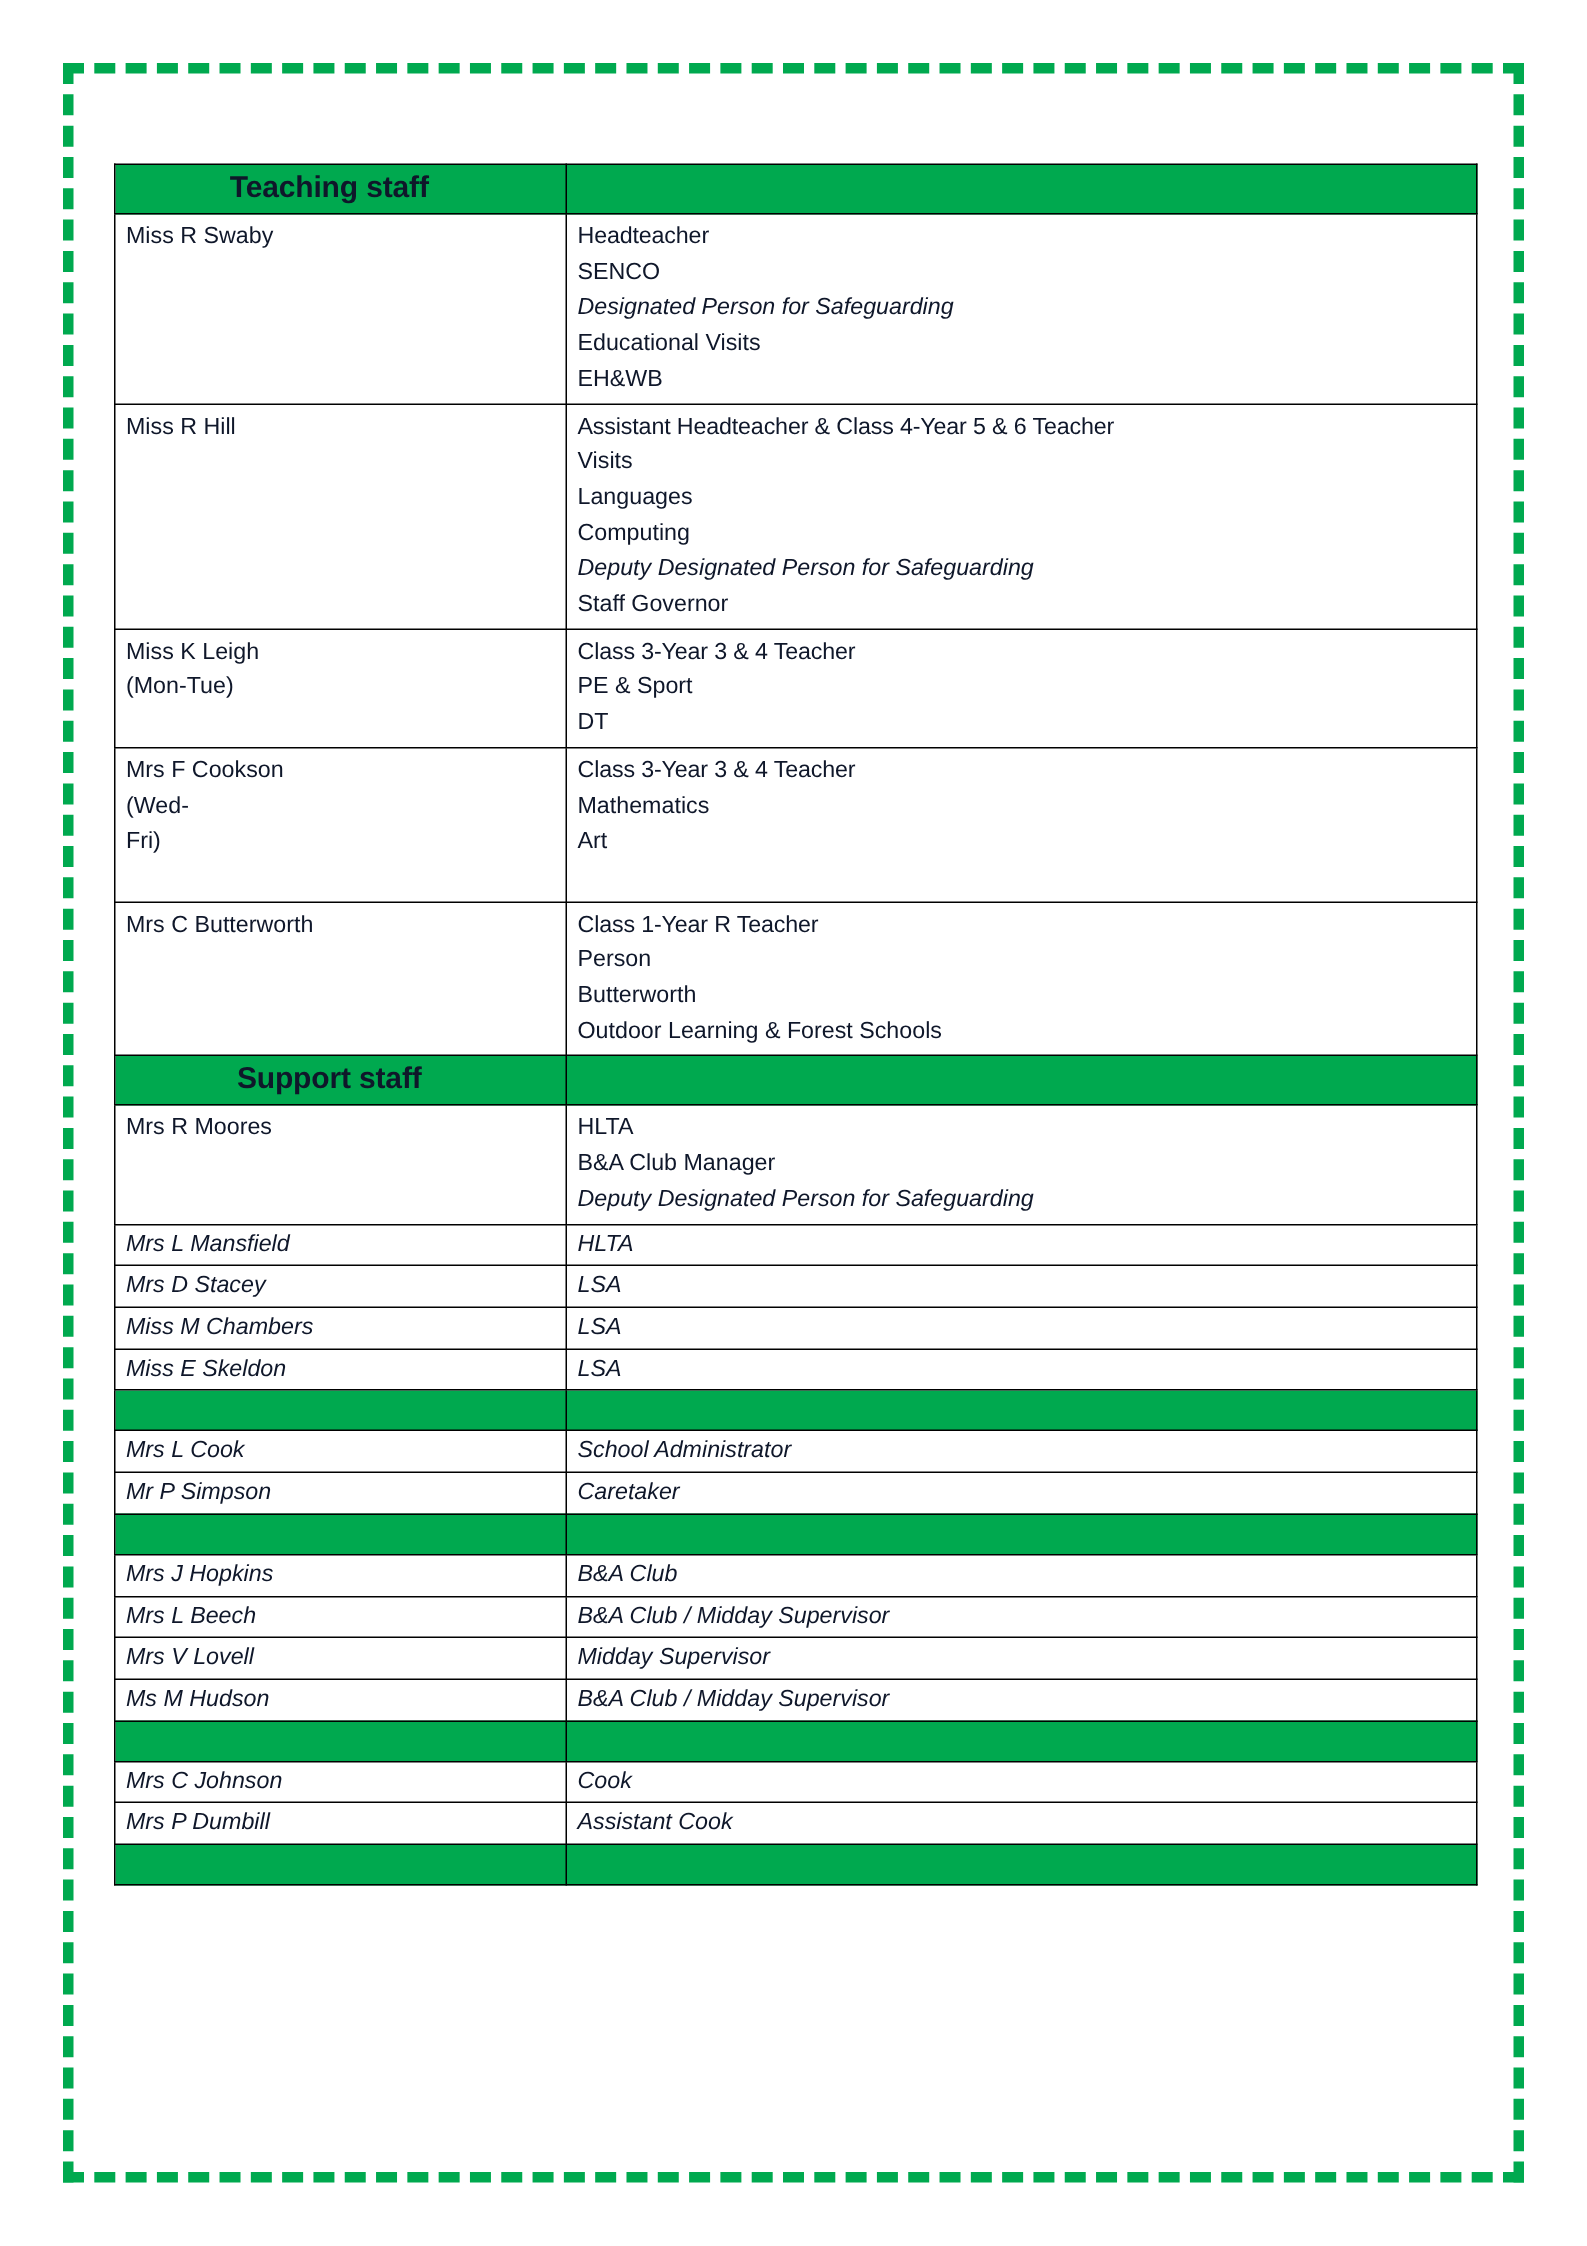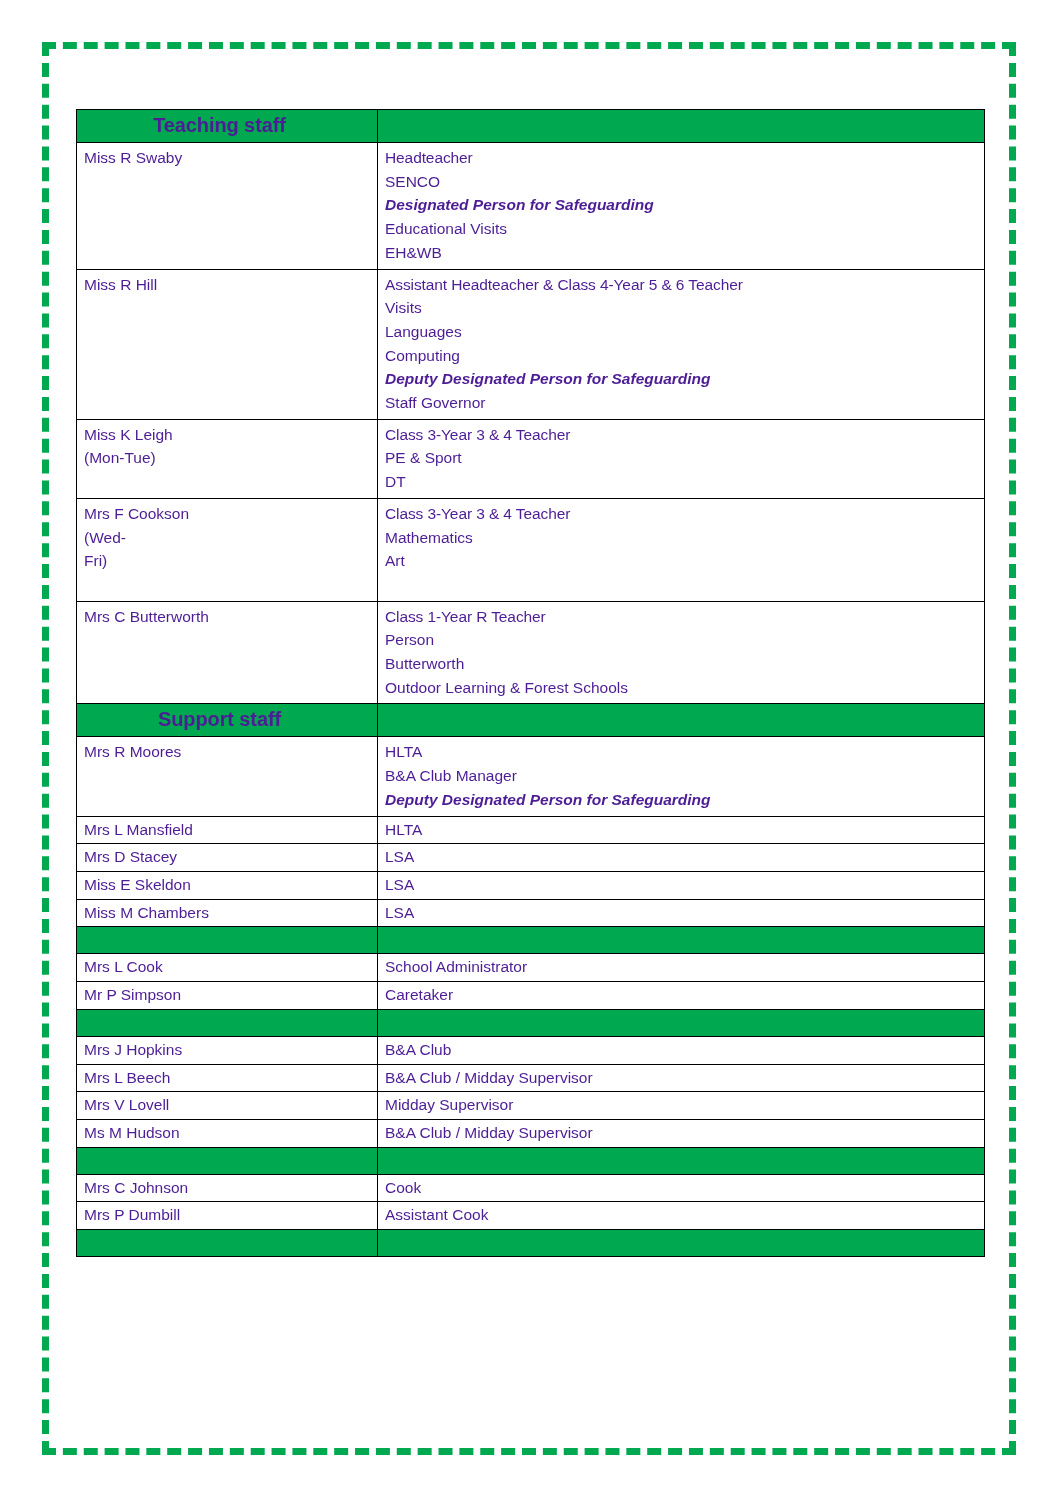--- a/index.html
+++ b/index.html
@@ -34,42 +34,42 @@
     position: absolute;
     left: 76px;
     top: 109px;
     width: 908px;
   }
   table.staff-table {
     border-collapse: collapse;
     width: 908px;
     table-layout: fixed;
     font-size: 15.5px;
-    color: #4c1d95;
+    color: #0f172a;
   }
   table.staff-table col.c-name { width: 301px; }
   table.staff-table col.c-role { width: 607px; }
 
   table.staff-table td {
     border: 1.4px solid #000000;
     padding: 0;
     vertical-align: top;
     line-height: 1.0;
   }
   td .cell-inner {
     padding: 3px 7px 4px 7px;
   }
   .line {
     display: block;
     white-space: nowrap;
     line-height: 23.7px;
     font-size: 15.5px;
   }
   .line.bold { font-weight: normal; letter-spacing: -0.1px; }
-  .line.italic { font-style: italic; font-weight: bold; }
+  .line.italic { font-style: italic; font-weight: normal; }
   .line.blank { color: transparent; }
 
   
   tr.section-row td {
     background: #00a94f;
   }
   tr.section-row td.section-title .cell-inner {
     text-align: center;
     padding-right: 22px;
   }
@@ -83,20 +83,21 @@
     background: #00a94f;
     height: 26px;
   }
   tr.spacer-row .cell-inner {
     height: 26px;
     padding: 0;
   }
   
   tr.compact td .cell-inner {
     padding: 1px 7px 2px 7px;
+    font-style: italic;
   }
 </style>
 </head>
 <body>
 
 <div class="page">
   <div class="page-border"></div>
 
   <div class="content">
     <table class="staff-table">
@@ -244,33 +245,33 @@
             </td>
             <td>
               <div class="cell-inner">
                 <span class="line">LSA</span>
               </div>
             </td>
           </tr>
           <tr class="compact">
             <td>
               <div class="cell-inner">
+                <span class="line">Miss M Chambers</span>
+              </div>
+            </td>
+            <td>
+              <div class="cell-inner">
+                <span class="line">LSA</span>
+              </div>
+            </td>
+          </tr>
+          <tr class="compact">
+            <td>
+              <div class="cell-inner">
                 <span class="line">Miss E Skeldon</span>
-              </div>
-            </td>
-            <td>
-              <div class="cell-inner">
-                <span class="line">LSA</span>
-              </div>
-            </td>
-          </tr>
-          <tr class="compact">
-            <td>
-              <div class="cell-inner">
-                <span class="line">Miss M Chambers</span>
               </div>
             </td>
             <td>
               <div class="cell-inner">
                 <span class="line">LSA</span>
               </div>
             </td>
           </tr>
           <tr class="spacer-row">
             <td>

